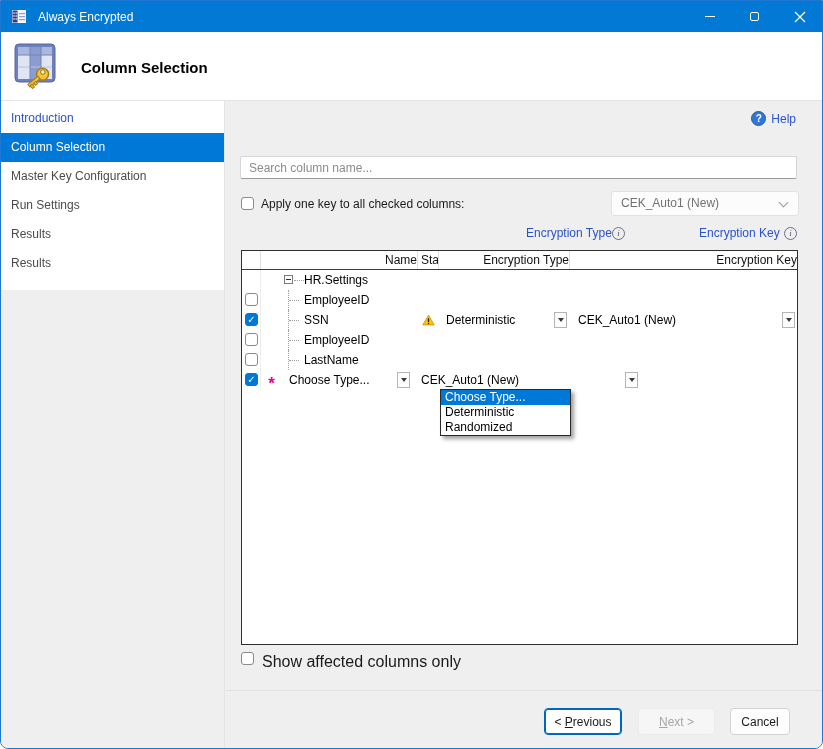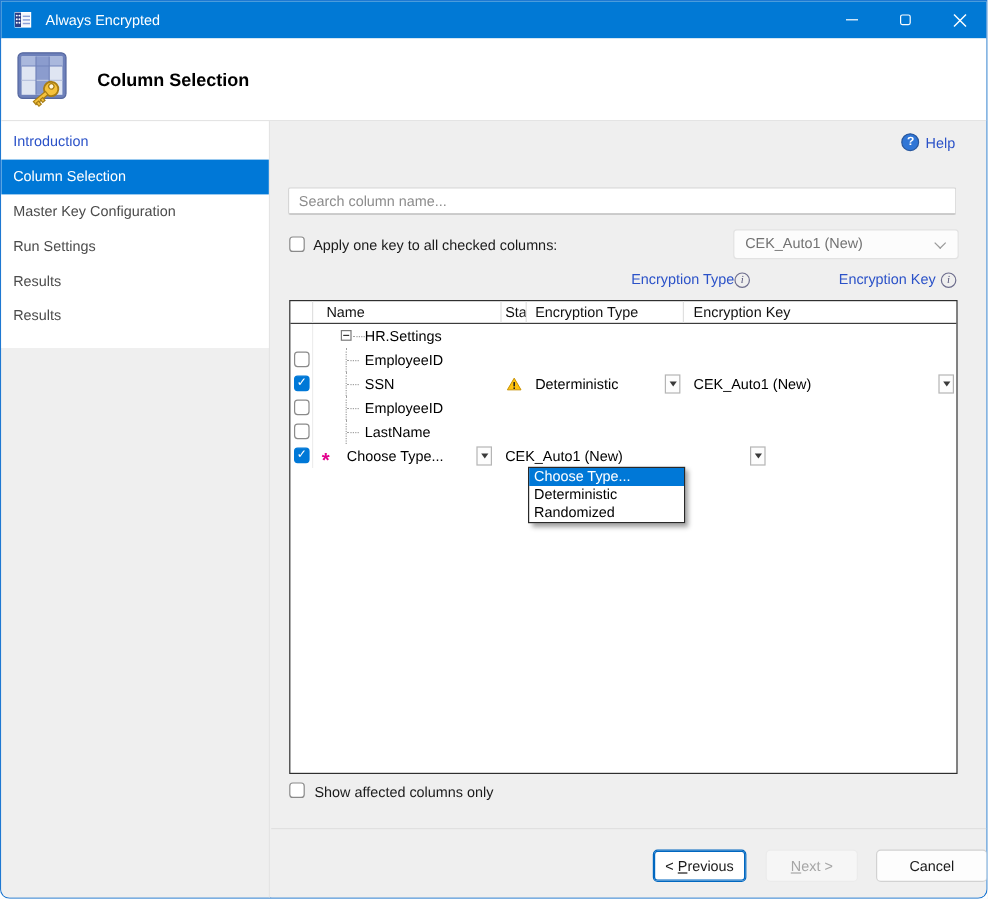--- a/index.html
+++ b/index.html
@@ -63,21 +63,21 @@
           border-right:1px solid #9a9a9a; border-bottom:1px solid #9a9a9a; transform:rotate(45deg); }
 
   .enc-link { position:absolute; top:125px; font-size:12px; color:#2b52c8; }
   .info-icon { position:absolute; top:126px; width:13px; height:13px; border:1px solid #6d6d8d;
                border-radius:50%; color:#55557a; font-size:9px; font-style:italic;
                font-family:"Liberation Serif",serif; text-align:center; line-height:11px; }
 
   
   .grid { position:absolute; left:15px; top:149px; width:557px; height:395px; background:#fff;
           border:1px solid #2f2f2f; }
-  .grid-header { display:flex; height:19px; border-bottom:1px solid #3c3c3c; font-size:12px; color:#111; }
+  .grid-header { display:flex; height:19px; border-bottom:1px solid #3c3c3c; font-size:12px; color:#111;text-align:right; }
   .gh { line-height:18px; border-right:1px solid #e0e0e0; overflow:hidden; white-space:nowrap; }
   .gh:last-child { border-right:none; }
   .w-cb { width:19px; } .w-name { width:157px; } .w-state { width:21px; }
   .w-etype { width:131px; } .w-ekey { width:227px; }
   .gh.w-name { padding-left:11px; } .gh.w-state { padding-left:3px; }
   .gh.w-etype { padding-left:7px; } .gh.w-ekey { padding-left:8px; }
 
   .grid-row { display:flex; height:20px; font-size:12px; color:#000; position:relative; }
   .c { height:20px; position:relative; }
   .c.w-cb { border-right:1px solid #ededed; }
@@ -98,29 +98,29 @@
             border-top:4px solid #3a3a3a; }
   .required-star { color:#e3008c; font-size:17px; line-height:27px; font-weight:bold; }
 
   
   .popup { position:absolute; left:214px; top:288px; width:131px; background:#fff;
            border:1px solid #282828; box-shadow:3px 3px 4px rgba(0,0,0,0.38); z-index:5; }
   .popup-item { height:15px; line-height:15px; font-size:12px; padding-left:4px; white-space:nowrap; }
   .popup-item.selected { background:#0078d7; color:#fff; }
 
   .show-cb { position:absolute; left:15px; top:551px; }
-  .show-label { position:absolute; left:36px; top:552px; font-size:12px; color:#1a1a1a; }
+  .show-label { position:absolute; left:36px; top:552px; font-size:16px; color:#1a1a1a; }
 
   .footer-line { position:absolute; left:0; right:0; top:589px; height:1px; background:#e0e0e0; }
   .btn { position:absolute; top:607px; height:27px; border-radius:4px; font-size:12px;
          font-family:"Liberation Sans",sans-serif; display:flex; align-items:center; justify-content:center; }
   .btn-prev { left:318px; width:78px; background:#fff; border:1px solid #0067c0;
               box-shadow:inset 0 0 0 1px #0067c0; color:#1a1a1a; }
   .btn-next { left:412px; width:77px; background:#f6f6f6; border:1px solid #ebebeb; color:#a6a6a6; }
-  .btn-cancel { left:504px; width:93px; background:#fdfdfd; border:1px solid #d2d2d2; color:#1a1a1a; }
+  .btn-cancel { left:504px; width:60px; background:#fdfdfd; border:1px solid #d2d2d2; color:#1a1a1a; }
 </style>
 </head>
 <body>
 
 <div class="window">
 
   <div class="titlebar">
     <svg class="tb-icon" viewBox="0 0 16 16">
       <rect x="0.5" y="1.5" width="13" height="12" fill="#f4f7fc" stroke="#ffffff"></rect>
       <rect x="0.5" y="1.5" width="5" height="12" fill="#2b3f87"></rect>

